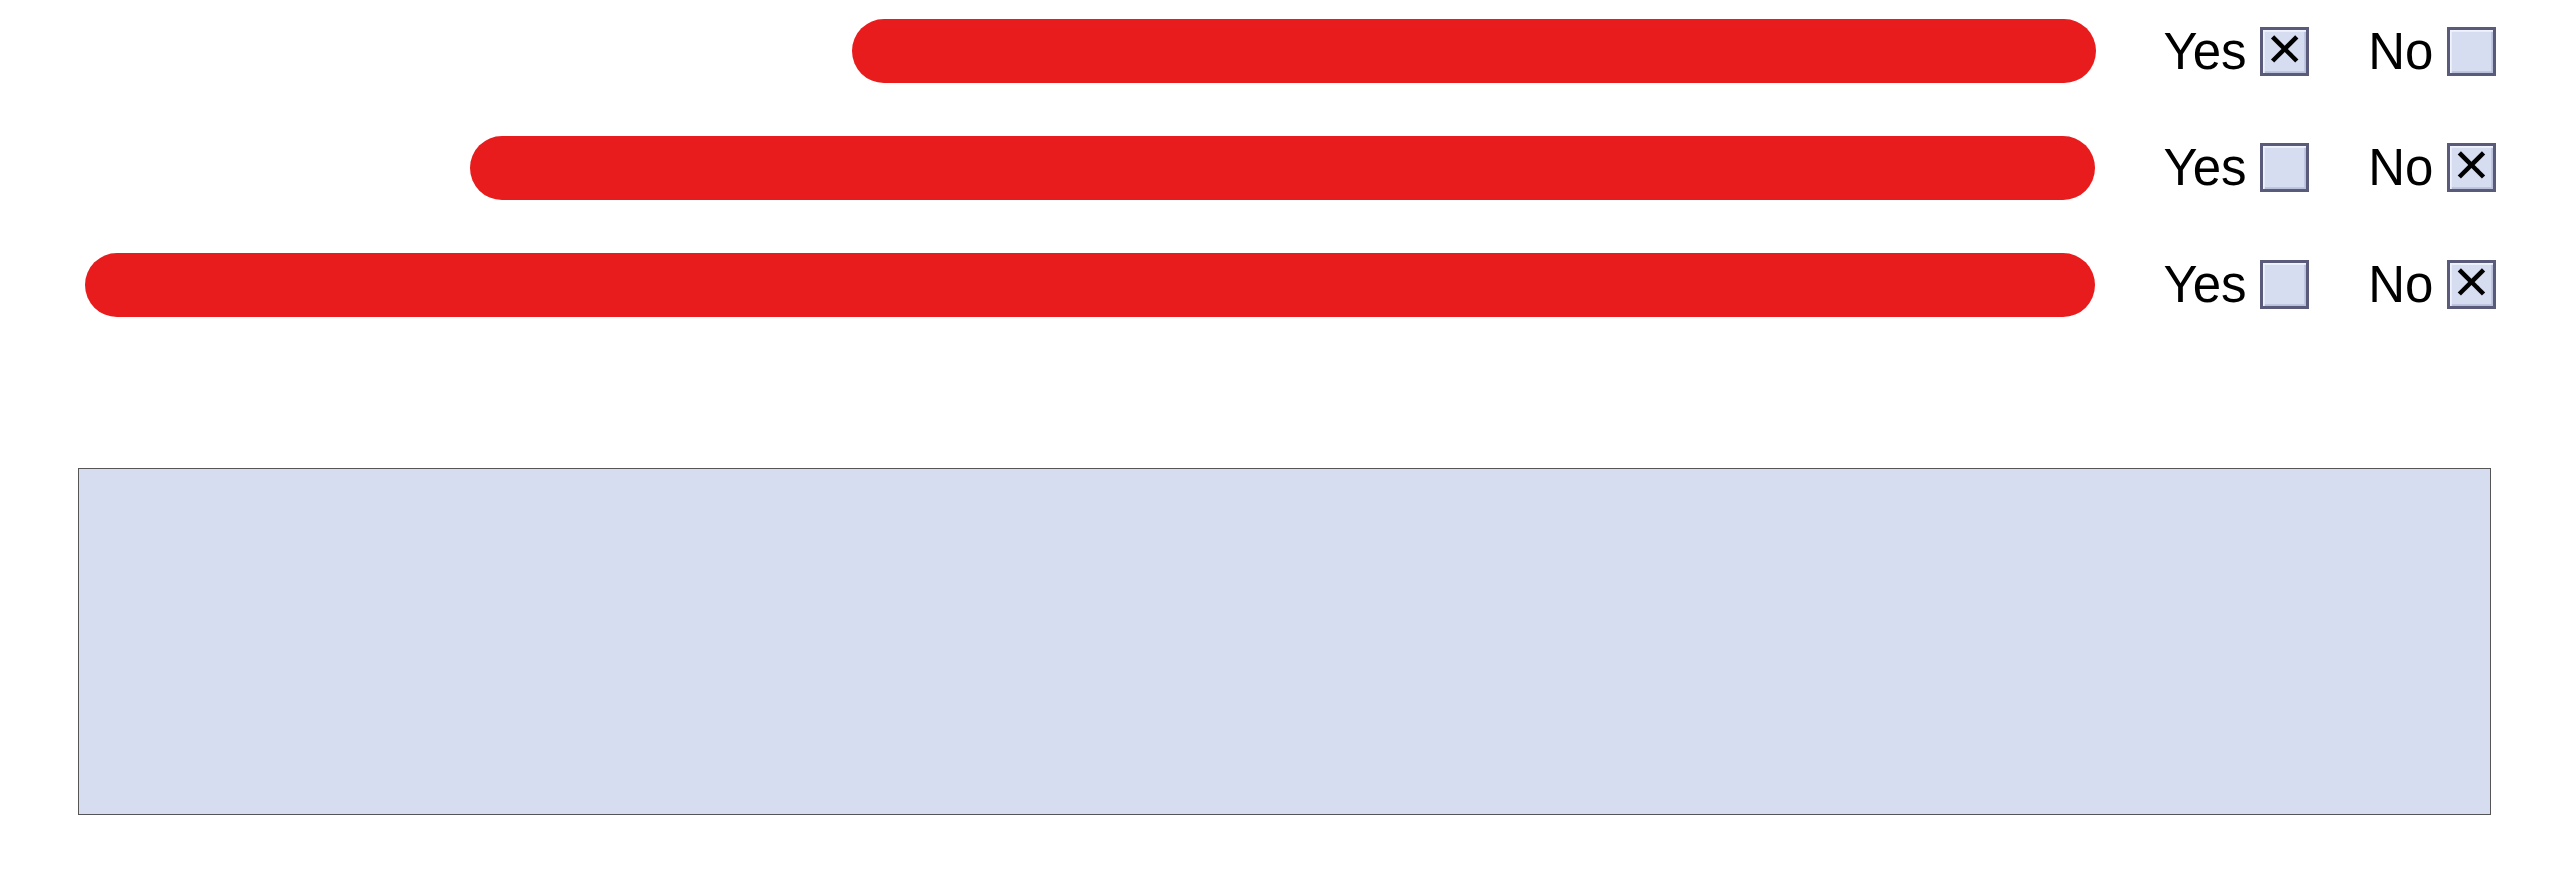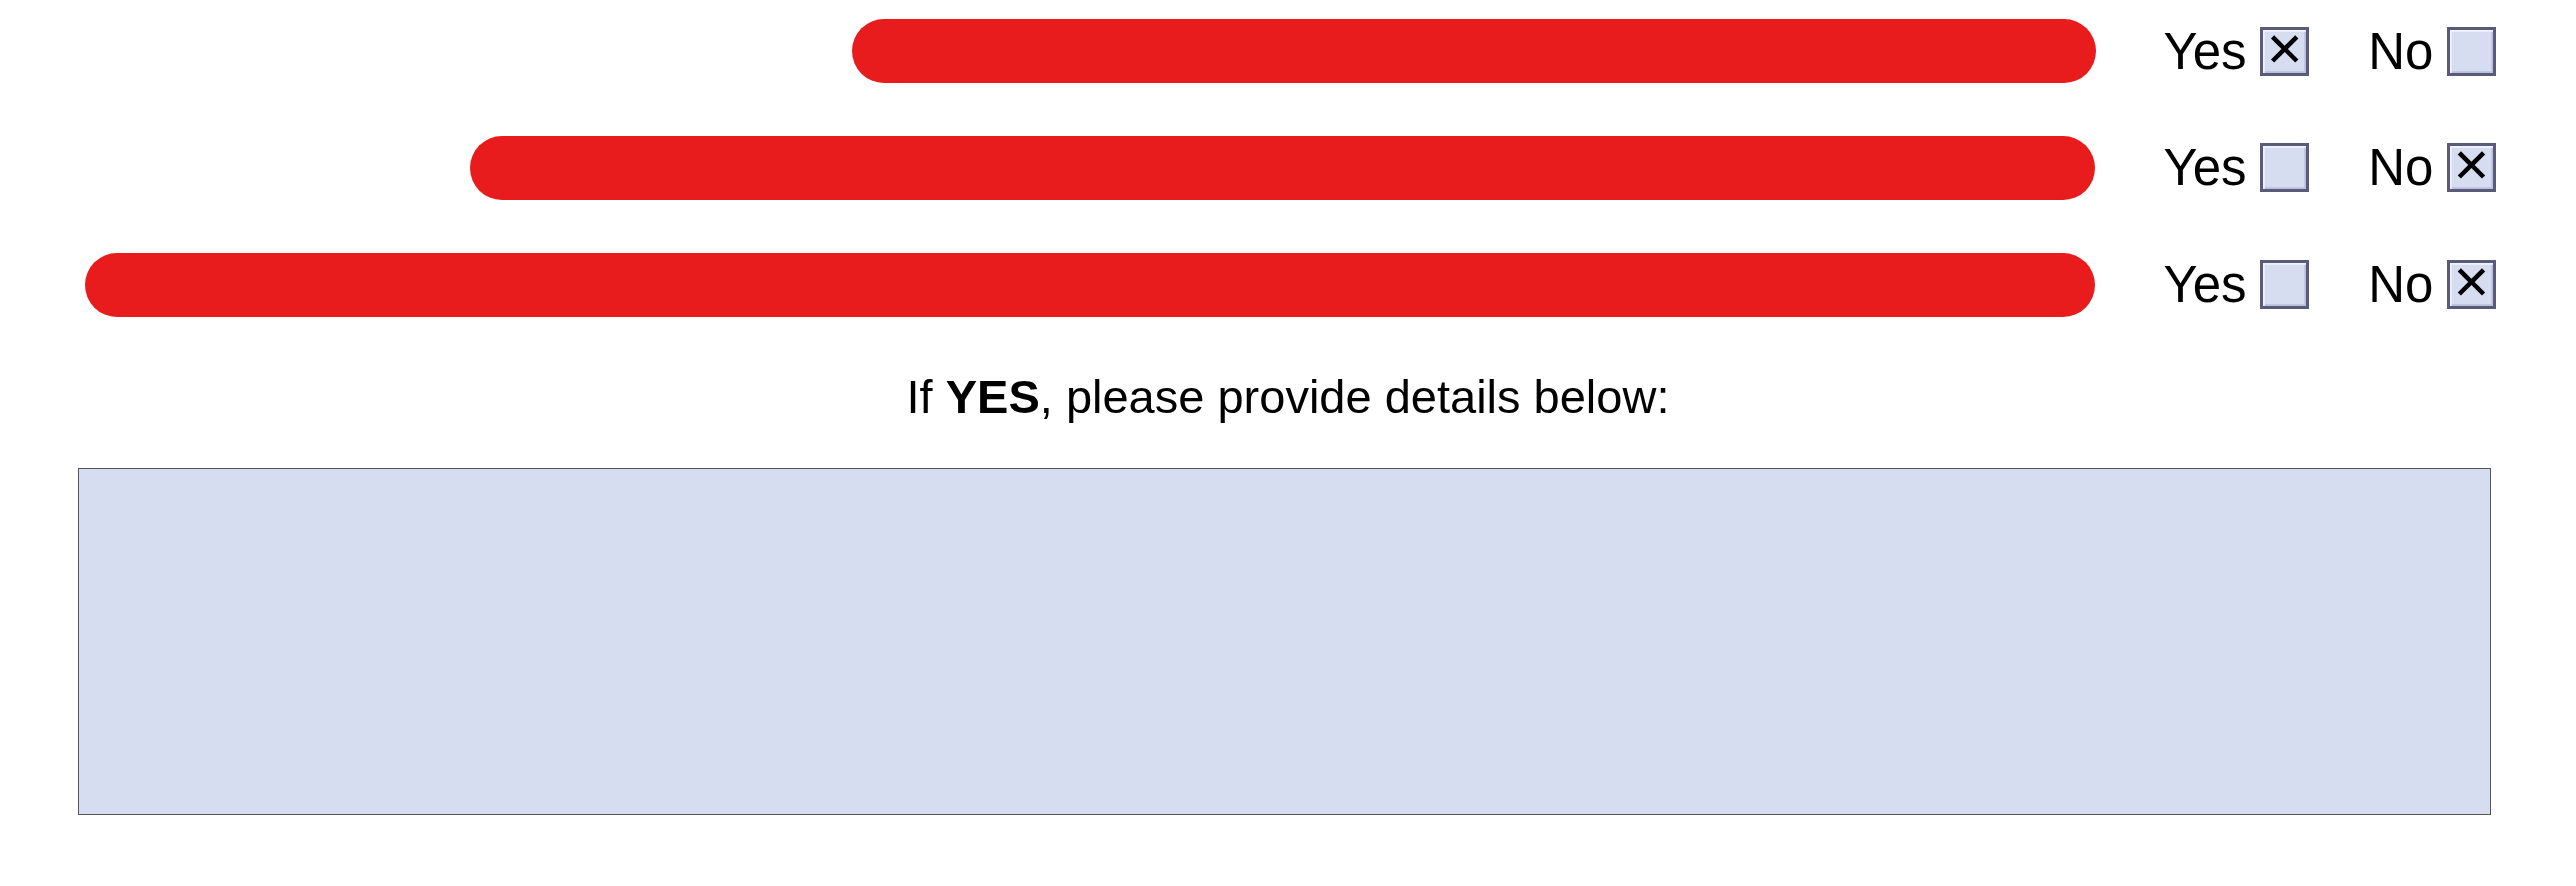--- a/index.html
+++ b/index.html
@@ -133,20 +133,17 @@
         <span class="x-mark"></span>
       </span>
       <span class="gap"></span>
       <span class="opt-label">No</span>
       <span class="checkbox">
         <span class="x-mark">✕</span>
       </span>
     </div>
   </div>
 
-  <div class="instruction-row" style="top:369px;">
-    <span>If </span><span class="instruction-bold">YES</span><span>, please provide details below:</span>
-  </div>
 
   <textarea class="details-box" style="top: 468px;"></textarea>
 
 </div>
 
 
 </body></html>

